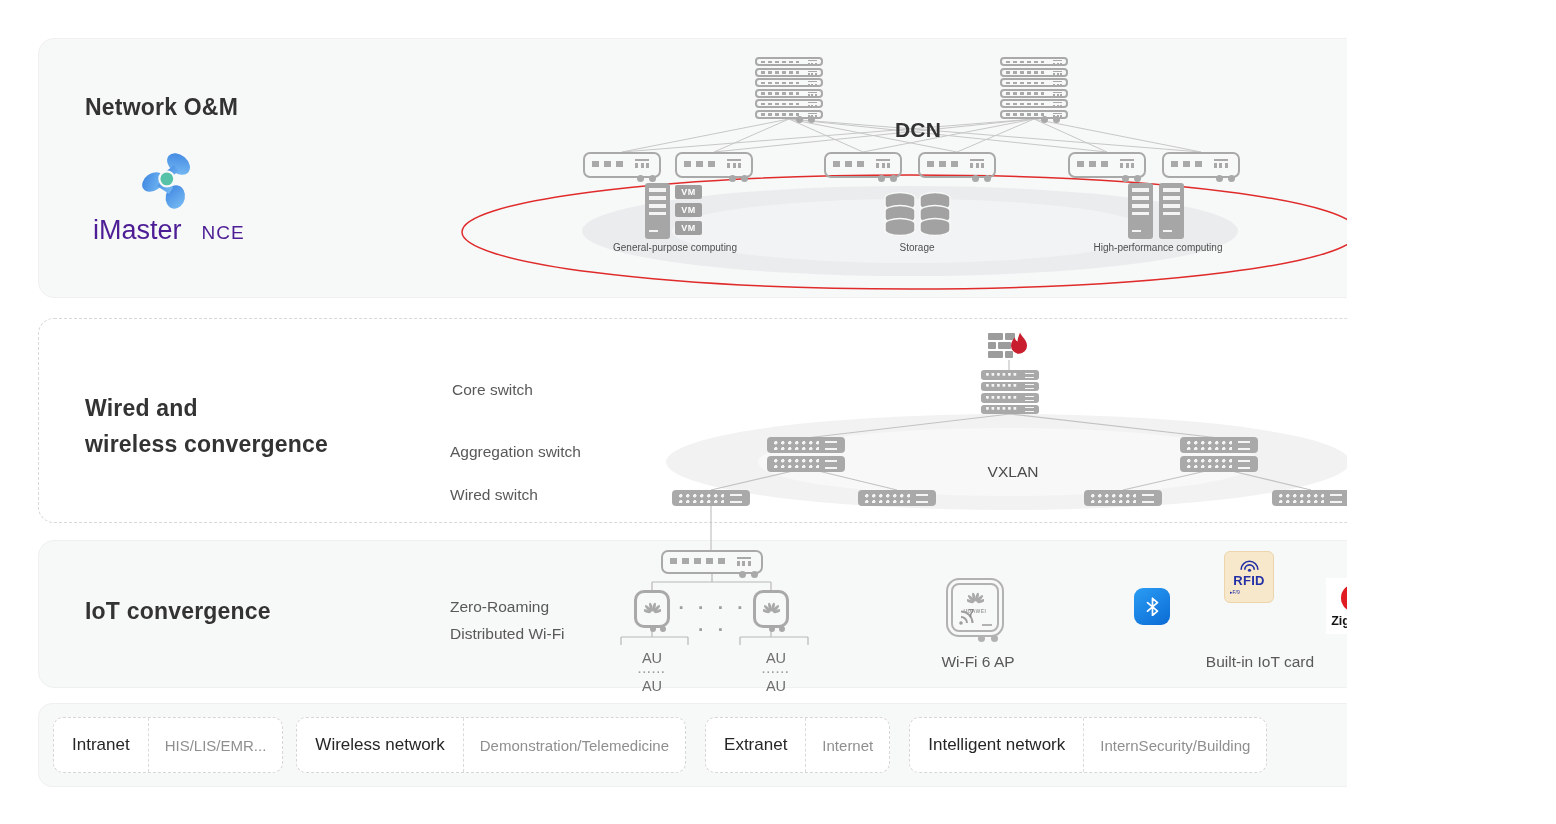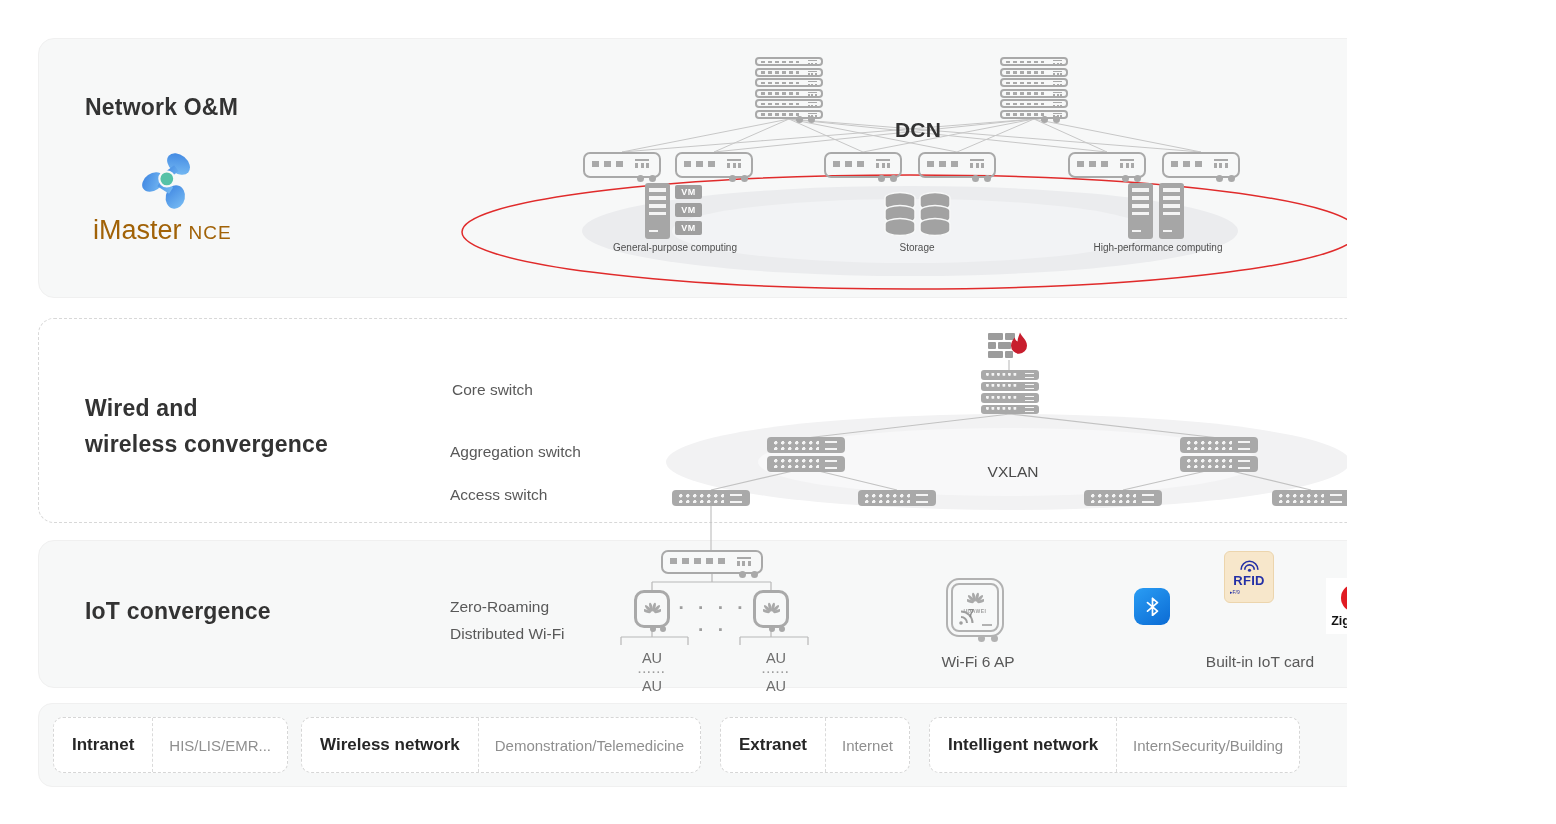--- a/index.html
+++ b/index.html
@@ -100,31 +100,31 @@
     font-size:20px;font-style:italic;display:flex;align-items:center;justify-content:center;}
   .zig .zt{font-size:12.5px;font-weight:700;color:#141414;}
   .zig .zt sup{font-size:6px;}
 
   
   .aurow{position:absolute;display:flex;align-items:center;justify-content:space-between;width:100px;
     font-size:14.5px;color:#6e6e6e;flex-direction:column;}
   .audots{font-size:11px;color:#9e9e9e;letter-spacing:1px;font-weight:700;}
 
   
-  .logotext{position:absolute;display:flex;align-items:baseline;color:#a16207;}
+  .logotext{position:absolute;display:flex;align-items:baseline;color:#4c1d95;gap:13px;}
   .logotext .big{font-size:27px;font-weight:500;}
   .logotext .small{font-size:19px;font-weight:500;letter-spacing:1px;margin-left:7px;}
 
   
   .bottombar{position:absolute;left:38px;top:703px;width:1480px;height:84px;background:#f7f8f8;
     border:1px solid #f0f0f0;border-radius:14px;box-sizing:border-box;
     display:flex;align-items:center;padding-left:14px;gap:13px;}
   .pill{height:56px;background:#fff;border:1.5px dashed #d6d6d6;border-radius:10px;
     display:flex;align-items:stretch;box-sizing:border-box;}
-  .pill .name{display:flex;align-items:center;padding:0 18px;font-size:17px;font-weight:700;color:#262626;white-space:nowrap;}
+  .pill .name{display:flex;align-items:center;padding:0 18px;font-size:17px;font-weight:400;color:#262626;white-space:nowrap;}
   .pill .vdiv{border-left:1.5px dashed #dadada;}
   .pill .detail{display:flex;align-items:center;padding:0 16px;font-size:15px;color:#8f8f8f;white-space:nowrap;}
   .pill.gap-lg{margin-left:6px;}
 </style>
 </head>
 <body>
 
 <div id="stage">
 
   <svg width="0" height="0" style="position:absolute">
@@ -259,21 +259,21 @@
   <div class="centerlabel" style="left:867px;top:242px;width:100px;">Storage</div>
   <div class="centerlabel" style="left:1058px;top:242px;width:200px;">High-performance computing</div>
 
   <div class="heading" style="left:85px;top:390px;line-height:36px;">
     <div>Wired and</div>
     <div>wireless convergence</div>
   </div>
 
   <div class="sublabel" style="left:452px;top:381px;">Core switch</div>
   <div class="sublabel" style="left:450px;top:443px;">Aggregation switch</div>
-  <div class="sublabel" style="left:450px;top:486px;">Access switch</div>
+  <div class="sublabel" style="left:450px;top:486px;">Wired switch</div>
 
   <svg style="position:absolute;left:988px;top:331px;" width="42" height="30" viewBox="0 0 42 30">
     <g fill="#9c9c9c">
       <rect x="0" y="2" width="15" height="7" rx="1"></rect>
         <rect x="17" y="2" width="10" height="7" rx="1"></rect>
       <rect x="0" y="11" width="8" height="7" rx="1"></rect>
         <rect x="10" y="11" width="13" height="7" rx="1"></rect>
       <rect x="0" y="20" width="15" height="7" rx="1"></rect>
         <rect x="17" y="20" width="8" height="7" rx="1"></rect>
     </g>

